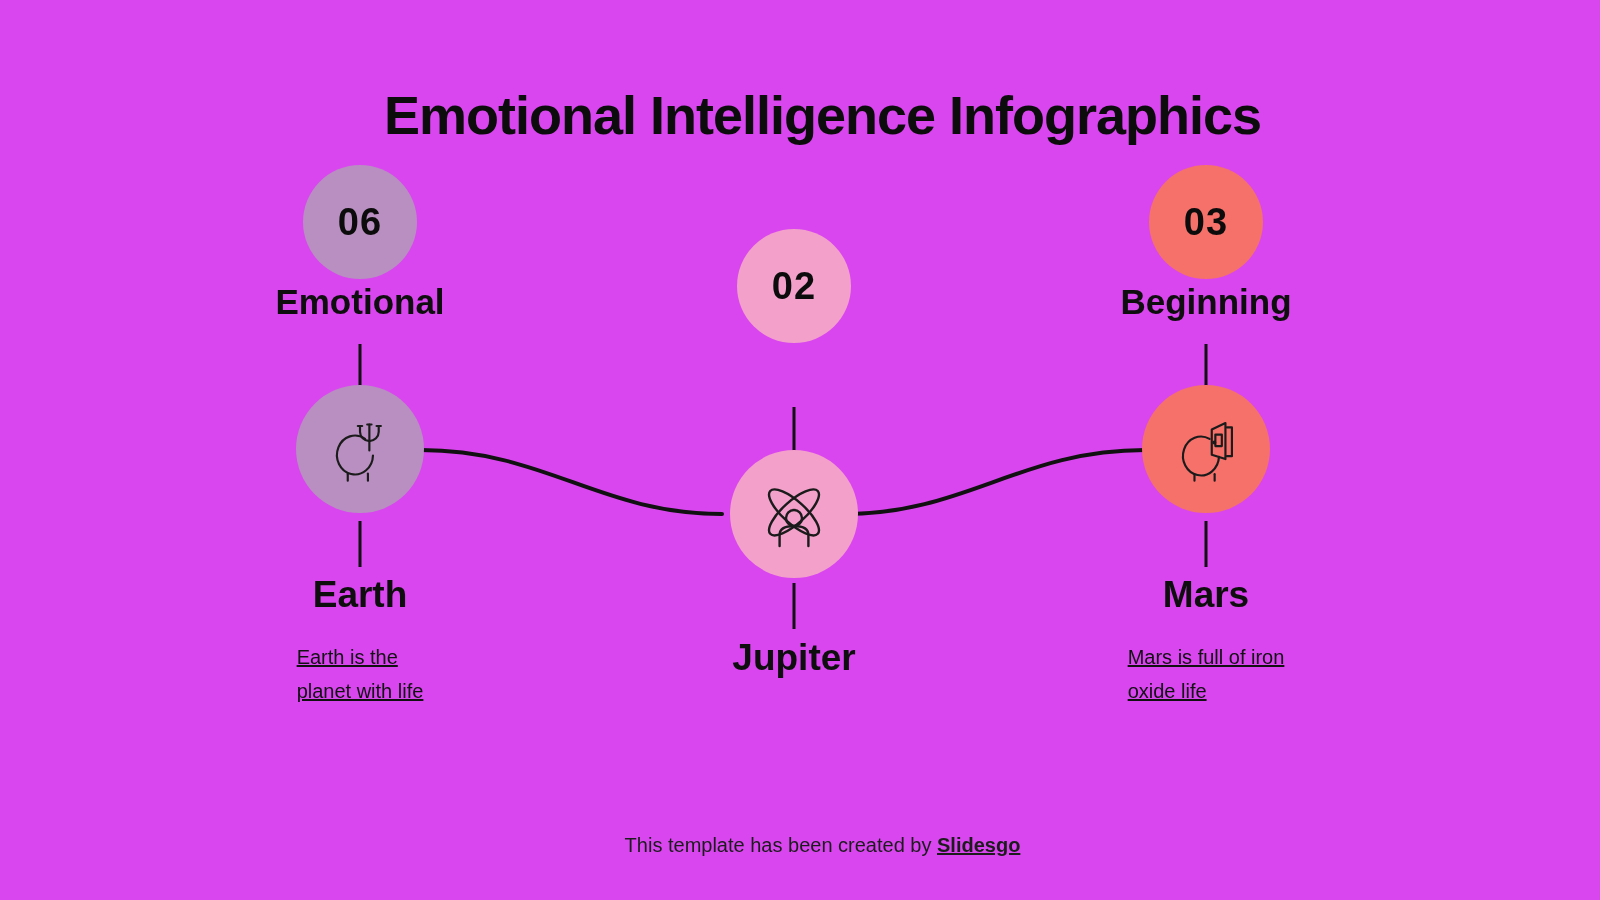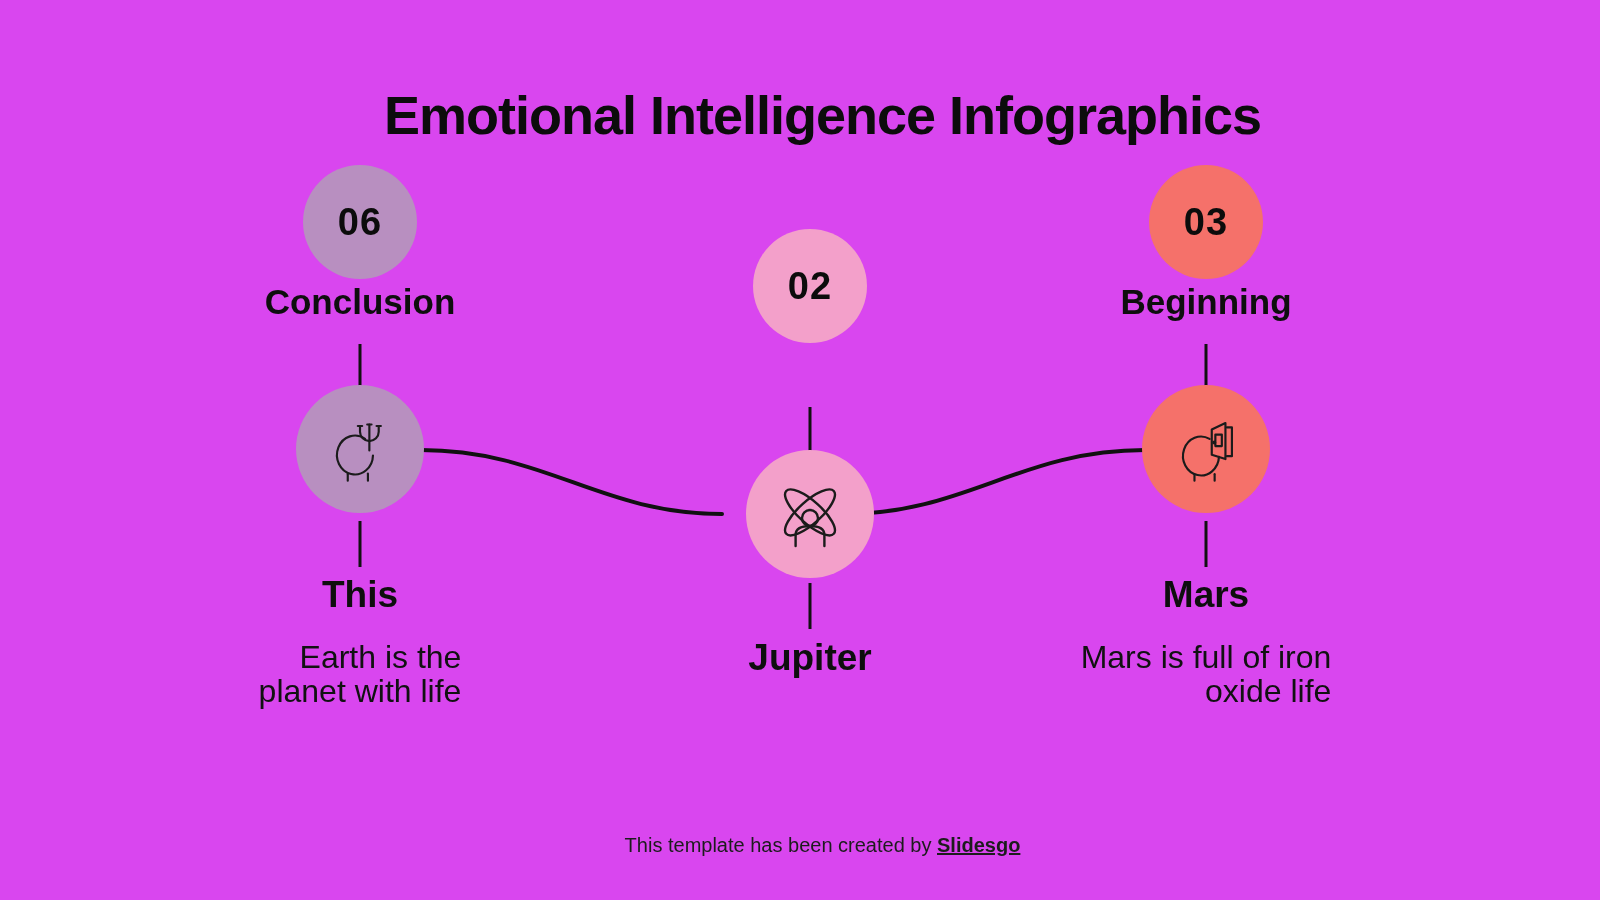--- a/index.html
+++ b/index.html
@@ -15,21 +15,21 @@
   
   .connectors{position:absolute;left:0;top:0;z-index:1;}
   .connectors path{stroke:#111111;stroke-width:4;fill:none;stroke-linecap:round;}
   
   .step-col{
     position:absolute;top:0;width:380px;height:900px;z-index:2;
     --t-num:165px;--t-label:282px;--t-v1:344px;--t-icon:385px;
     --t-v2:521px;--t-planet:574px;--t-desc:640px;
   }
   #col1{left:170px;}
-  #col2{left:620px;
+  #col2{left:604px;
     --t-num:229px;--t-label:345px;--t-v1:407px;--t-icon:450px;
     --t-v2:583px;--t-planet:637px;--t-desc:702px;
   }
   #col3{left:1016px;}
   .step-col > *{position:absolute;left:50%;transform:translateX(-50%);}
   .num-circle{
     width:114px;height:114px;border-radius:50%;top:var(--t-num);
     display:flex;align-items:center;justify-content:center;
     font-size:38px;font-weight:800;letter-spacing:1px;color:#0c0c0c;
   }
@@ -39,21 +39,21 @@
   .step-label{top:var(--t-label);font-size:35px;font-weight:700;white-space:nowrap;}
   .vline{width:3px;background:#111111;}
   .v1{top:var(--t-v1);height:45px;}
   .v2{top:var(--t-v2);height:46px;}
   .icon-circle{
     width:128px;height:128px;border-radius:50%;top:var(--t-icon);
     display:flex;align-items:center;justify-content:center;
   }
   .icon-circle svg{stroke:#1b1b1b;stroke-width:3;fill:none;stroke-linecap:round;stroke-linejoin:round;}
   .planet{top:var(--t-planet);font-size:37px;font-weight:700;white-space:nowrap;}
-  .desc{top:var(--t-desc);font-size:32px;line-height:34px;text-align:right;font-weight:400;color:#111111;}
+  .desc{top:var(--t-desc);font-size:20px;line-height:34px;text-align:left;font-weight:400;color:#111111;text-decoration:underline;}
   .desc span{display:block;white-space:nowrap;}
   
   .footer{
     position:absolute;top:834px;left:0;width:100%;text-align:center;
     font-size:20px;color:#1c1c1c;
   }
   .brand{font-weight:700;text-decoration:underline;cursor:pointer;}
 </style>
 </head>
 <body>
@@ -64,36 +64,36 @@
 
   <svg class="connectors" width="1600" height="900" viewBox="0 0 1600 900" aria-hidden="true">
     <path d="M 421 450 C 545 450 600 514 722 514"></path>
     <path d="M 844 514 C 966 514 1020 450 1145 450"></path>
   </svg>
 
   <div class="step-col" id="col1">
     <div class="num-circle c-purple">
       <span>06</span>
     </div>
-    <div class="step-label">Conclusion</div>
+    <div class="step-label">Emotional</div>
     <div class="vline v1"></div>
     <div class="icon-circle c-purple">
       <svg viewBox="0 0 100 100" width="72" height="72">
         <path d="M57 36 A25 27 0 1 0 68 59"></path>
         <path d="M33 85 v9"></path>
         <path d="M61 84 v10"></path>
         <path d="M63 16 V52"></path>
         <path d="M50 18 v8 a13 13 0 0 0 26 0 v-8"></path>
         <path d="M47 18 h6"></path>
         <path d="M73 18 h6"></path>
         <path d="M60 16 h6"></path>
       </svg>
     </div>
     <div class="vline v2"></div>
-    <div class="planet">This</div>
+    <div class="planet">Earth</div>
     <div class="desc">
       <span>Earth is the</span>
       <span>planet with life</span>
     </div>
   </div>
 
   <div class="step-col" id="col2">
     <div class="num-circle c-pink">
       <span>02</span>
     </div>

